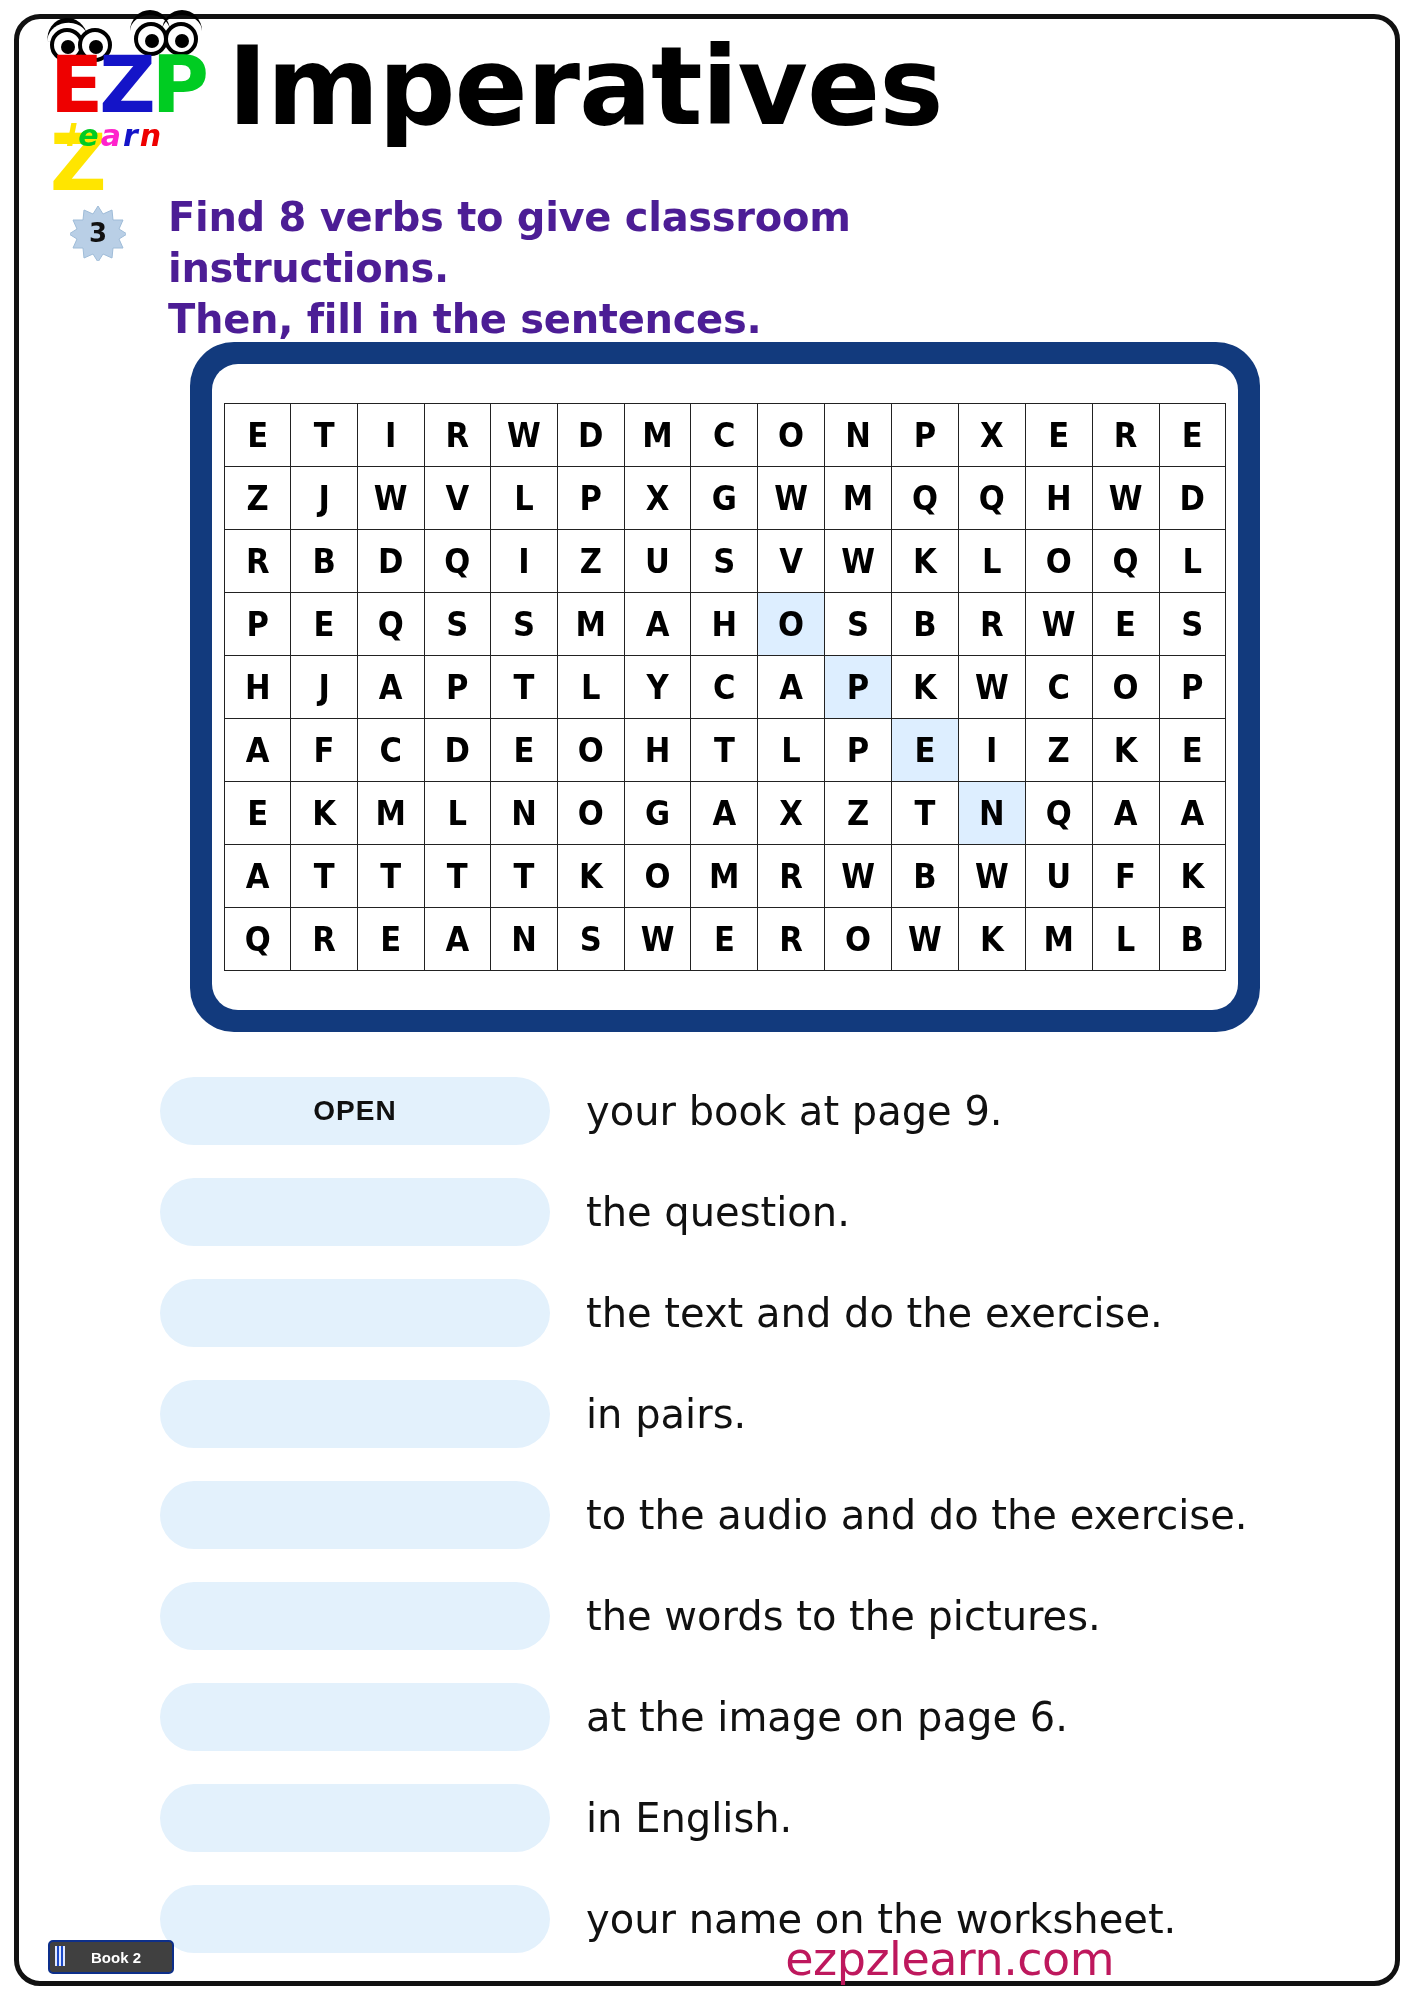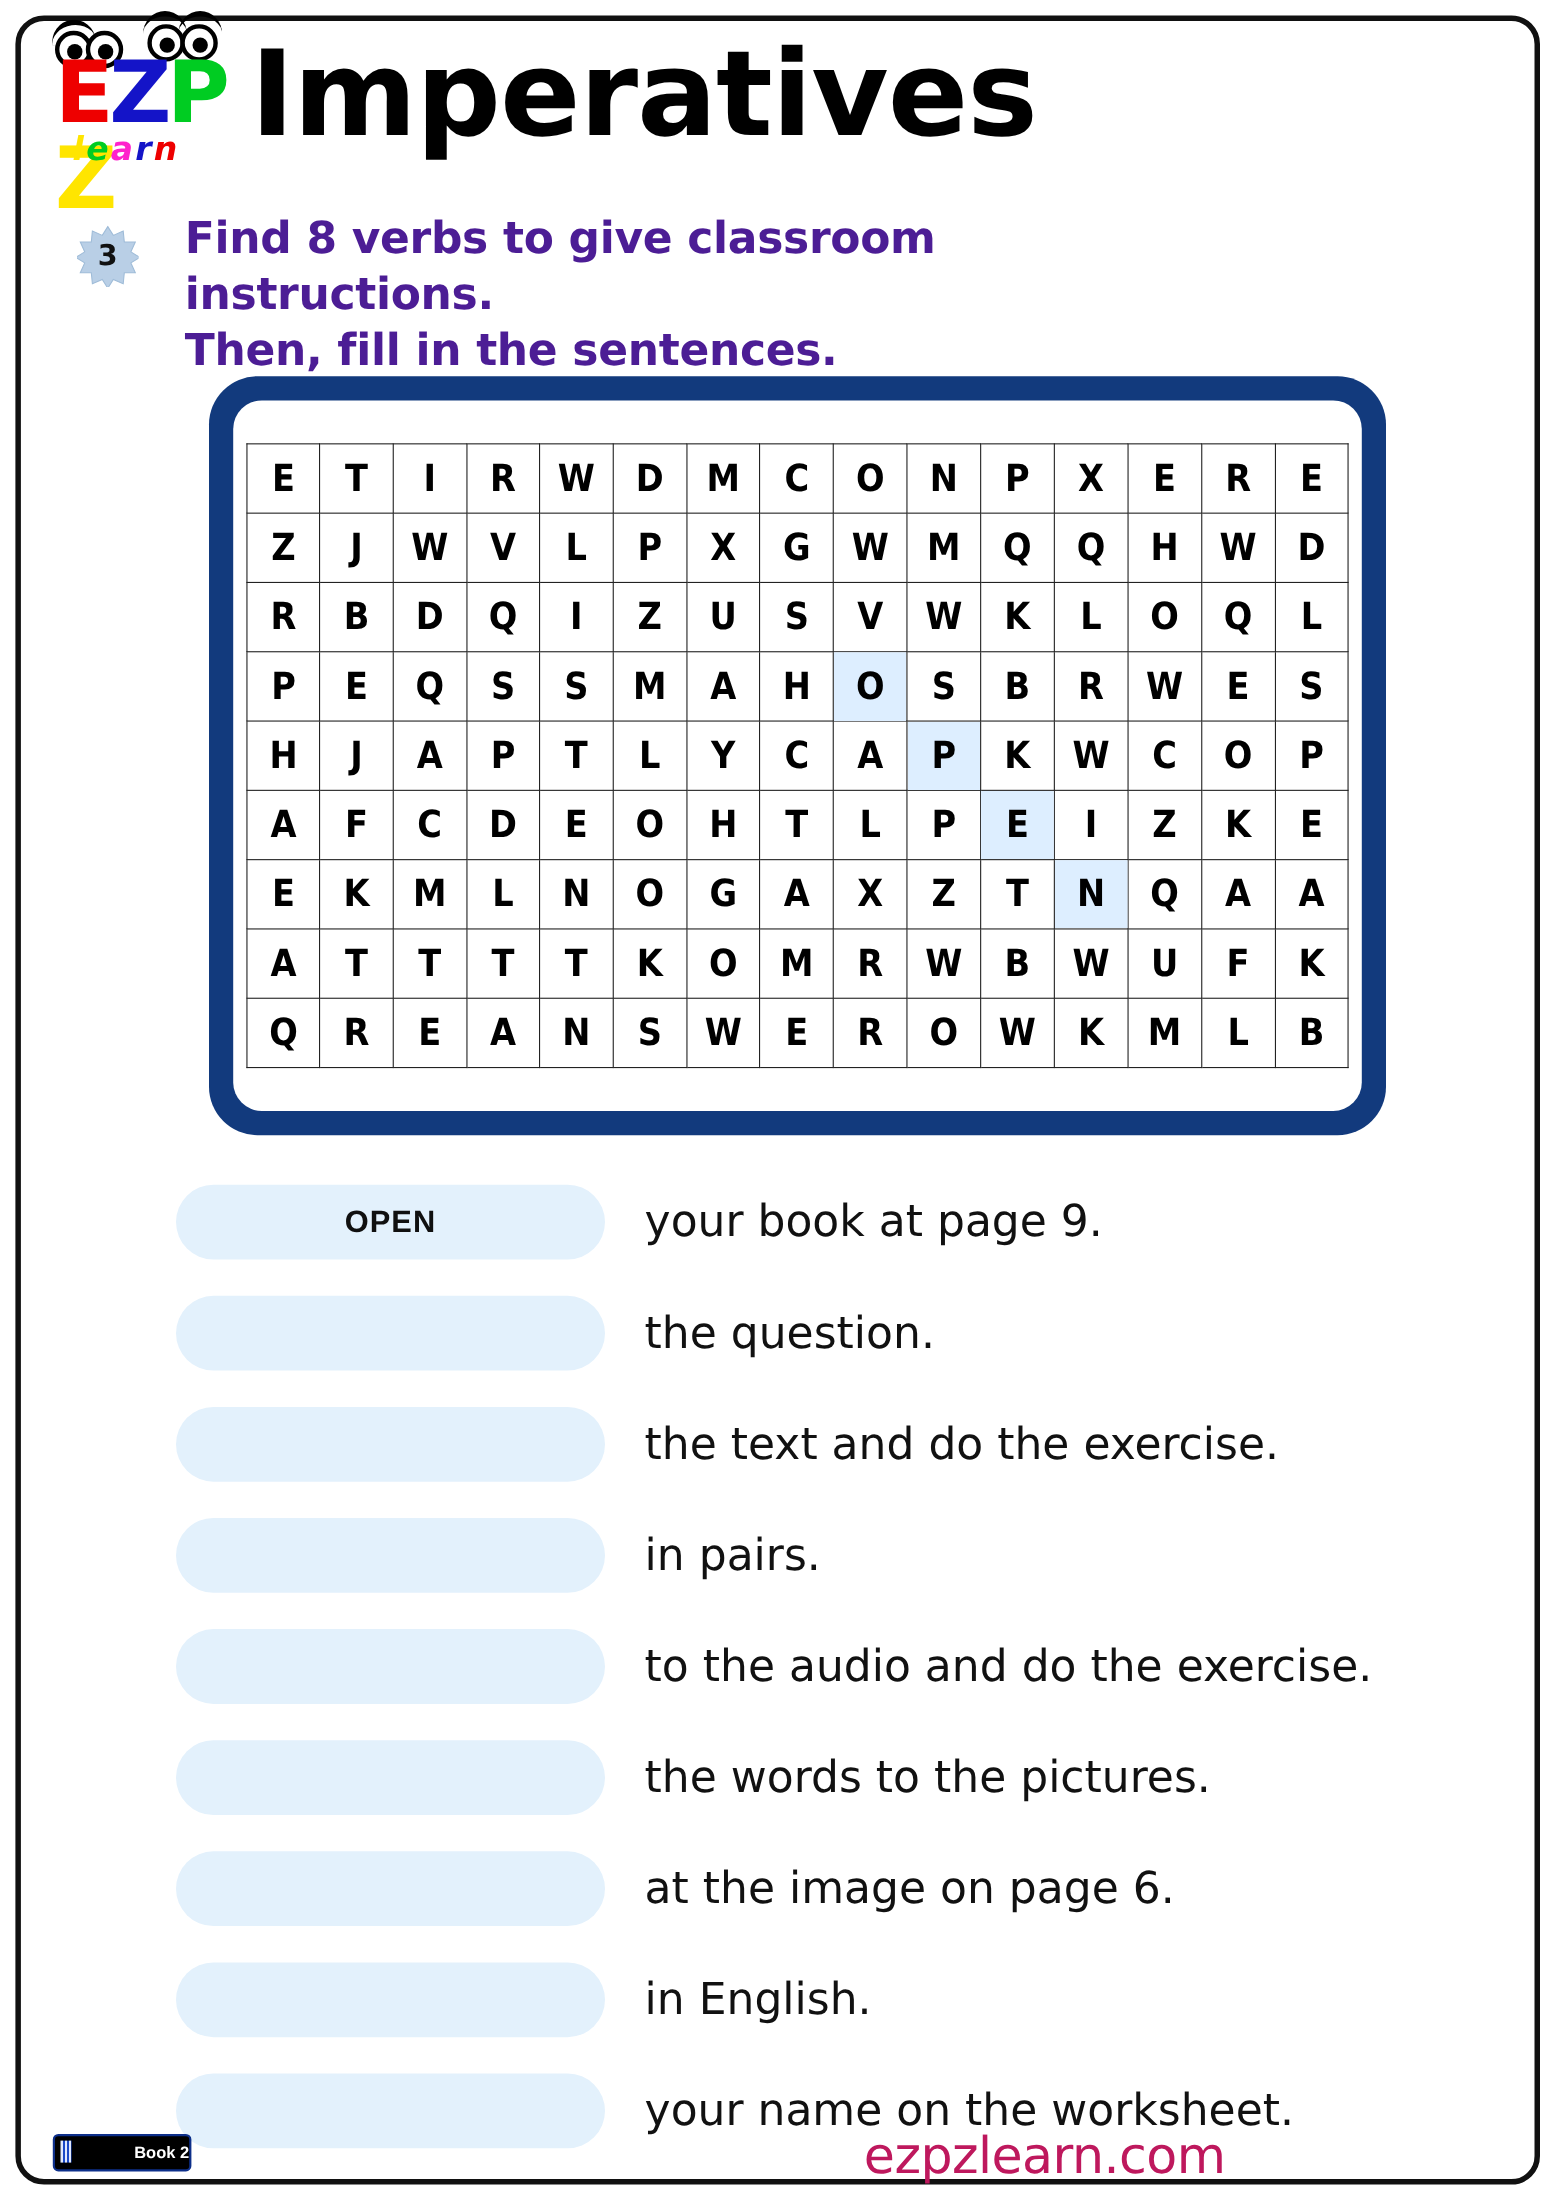--- a/index.html
+++ b/index.html
@@ -175,24 +175,24 @@
     color:#111;
     line-height:1;
     white-space:nowrap;
   }
 
   
   .book-tag{
     position:absolute;
     left:48px; bottom:26px;
     width:122px;height:30px;
-    background:#000000;
+    background:#404040;
     border:2px solid #0d2f8a;
     border-radius:5px;
-    display:flex;align-items:center;justify-content:flex-end;margin-top:12px;
+    display:flex;align-items:center;justify-content:center;margin-top:12px;
   }
   .book-tag .bars{
     position:absolute;left:5px;top:4px;
     width:10px;height:20px;
     background:repeating-linear-gradient(90deg,#dfe8ff 0 2px,#1b49c7 2px 4px);
   }
   .book-tag span{
     font-family:"Liberation Sans", sans-serif;
     font-size:15px;font-weight:bold;color:#fff;
     margin-left:10px;

